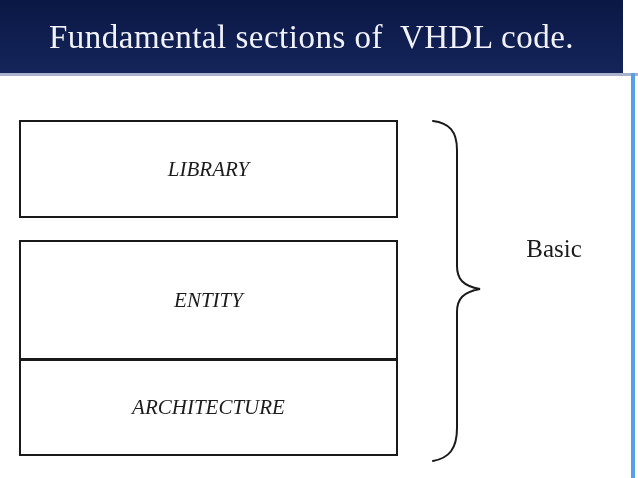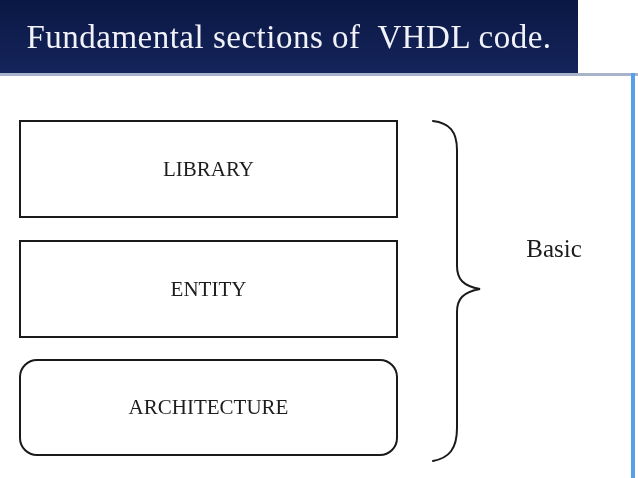--- a/index.html
+++ b/index.html
@@ -16,21 +16,21 @@
   html,body{margin:0;padding:0;}
   body{background:#888;font-family:"Liberation Serif","DejaVu Serif",serif;}
   .slide{
     position:relative;
     width:638px;height:478px;
     background:var(--background);
     overflow:hidden;
     margin:0 auto;
   }
   .title-bar{
-    position:absolute;left:0;top:0;width:578px;height:73px;
+    position:absolute;left:0;top:0;width:623px;height:73px;
     background:linear-gradient(180deg,var(--header-navy-top) 0%,var(--header-navy-bottom) 100%);
     display:flex;align-items:center;justify-content:center;text-align:right;
   }
   .slide-title{
     margin:0;
     font-size:33px;
     font-weight:400;
     color:var(--title-text);
     white-space:pre;
     letter-spacing:0.5px;
@@ -46,24 +46,25 @@
   }
   .flow-box{
     position:absolute;left:19px;width:379px;
     box-sizing:border-box;
     border:2px solid var(--box-border);
     background:var(--background);
     display:flex;flex-direction:row;align-items:center;justify-content:center;
     color:var(--box-text);
     font-size:21px;line-height:29px;
     text-align:left;
+    font-style:italic;
   }
   .box-library{top:120px;height:98px;}
-  .box-entity{top:240px;height:98px;}
-  .box-architecture{top:359px;height:97px;border-radius:18px;}
+  .box-entity{top:240px;height:120px;}
+  .box-architecture{top:359px;height:97px;}
   .brace{
     position:absolute;left:420px;top:108px;width:80px;height:365px;
   }
   .brace path{
     fill:none;
     stroke:var(--brace-stroke);
     stroke-width:2;
     stroke-linecap:round;
   }
   .brace-label{

